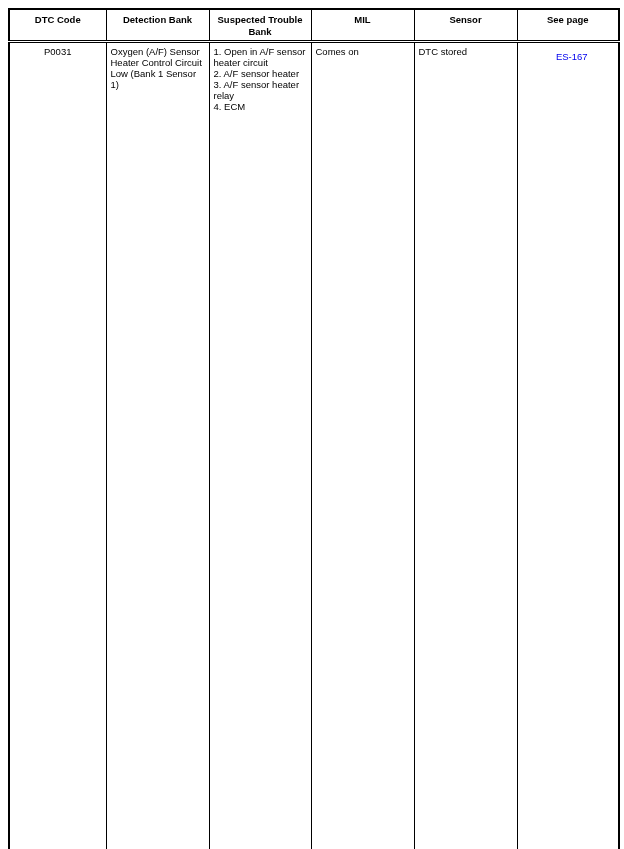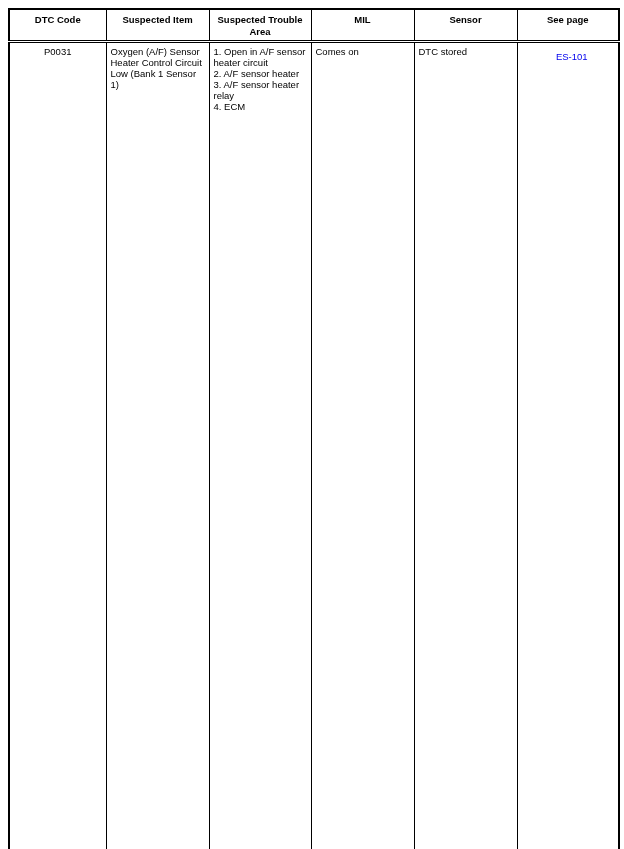--- a/index.html
+++ b/index.html
@@ -66,38 +66,38 @@
       <col class="c-code">
         <col class="c-item">
         <col class="c-area">
       <col class="c-mil">
         <col class="c-mem">
         <col class="c-page">
     </colgroup>
     <thead>
       <tr>
         <th>DTC Code</th>
-        <th>Suspected Item</th>
-        <th>Suspected Trouble Area</th>
+        <th>Detection Bank</th>
+        <th>Suspected Trouble Bank</th>
         <th>MIL</th>
         <th>Sensor</th>
         <th>See page</th>
       </tr>
     </thead>
     <tbody>
     <tr>
       <td class="code">P0031</td>
       <td class="item">Oxygen (A/F) Sensor Heater Control Circuit Low (Bank 1 Sensor 1)</td>
       <td class="area">1. Open in A/F sensor heater circuit
 2. A/F sensor heater
 3. A/F sensor heater relay
 4. ECM</td>
       <td class="mil">Comes on</td>
       <td class="mem">DTC stored</td>
       <td class="page">
-        <a class="see-link">ES-101</a>
+        <a class="see-link">ES-167</a>
       </td>
     </tr>
 
   </tbody>
   </table>
 
 </div>
 
 </body></html>

